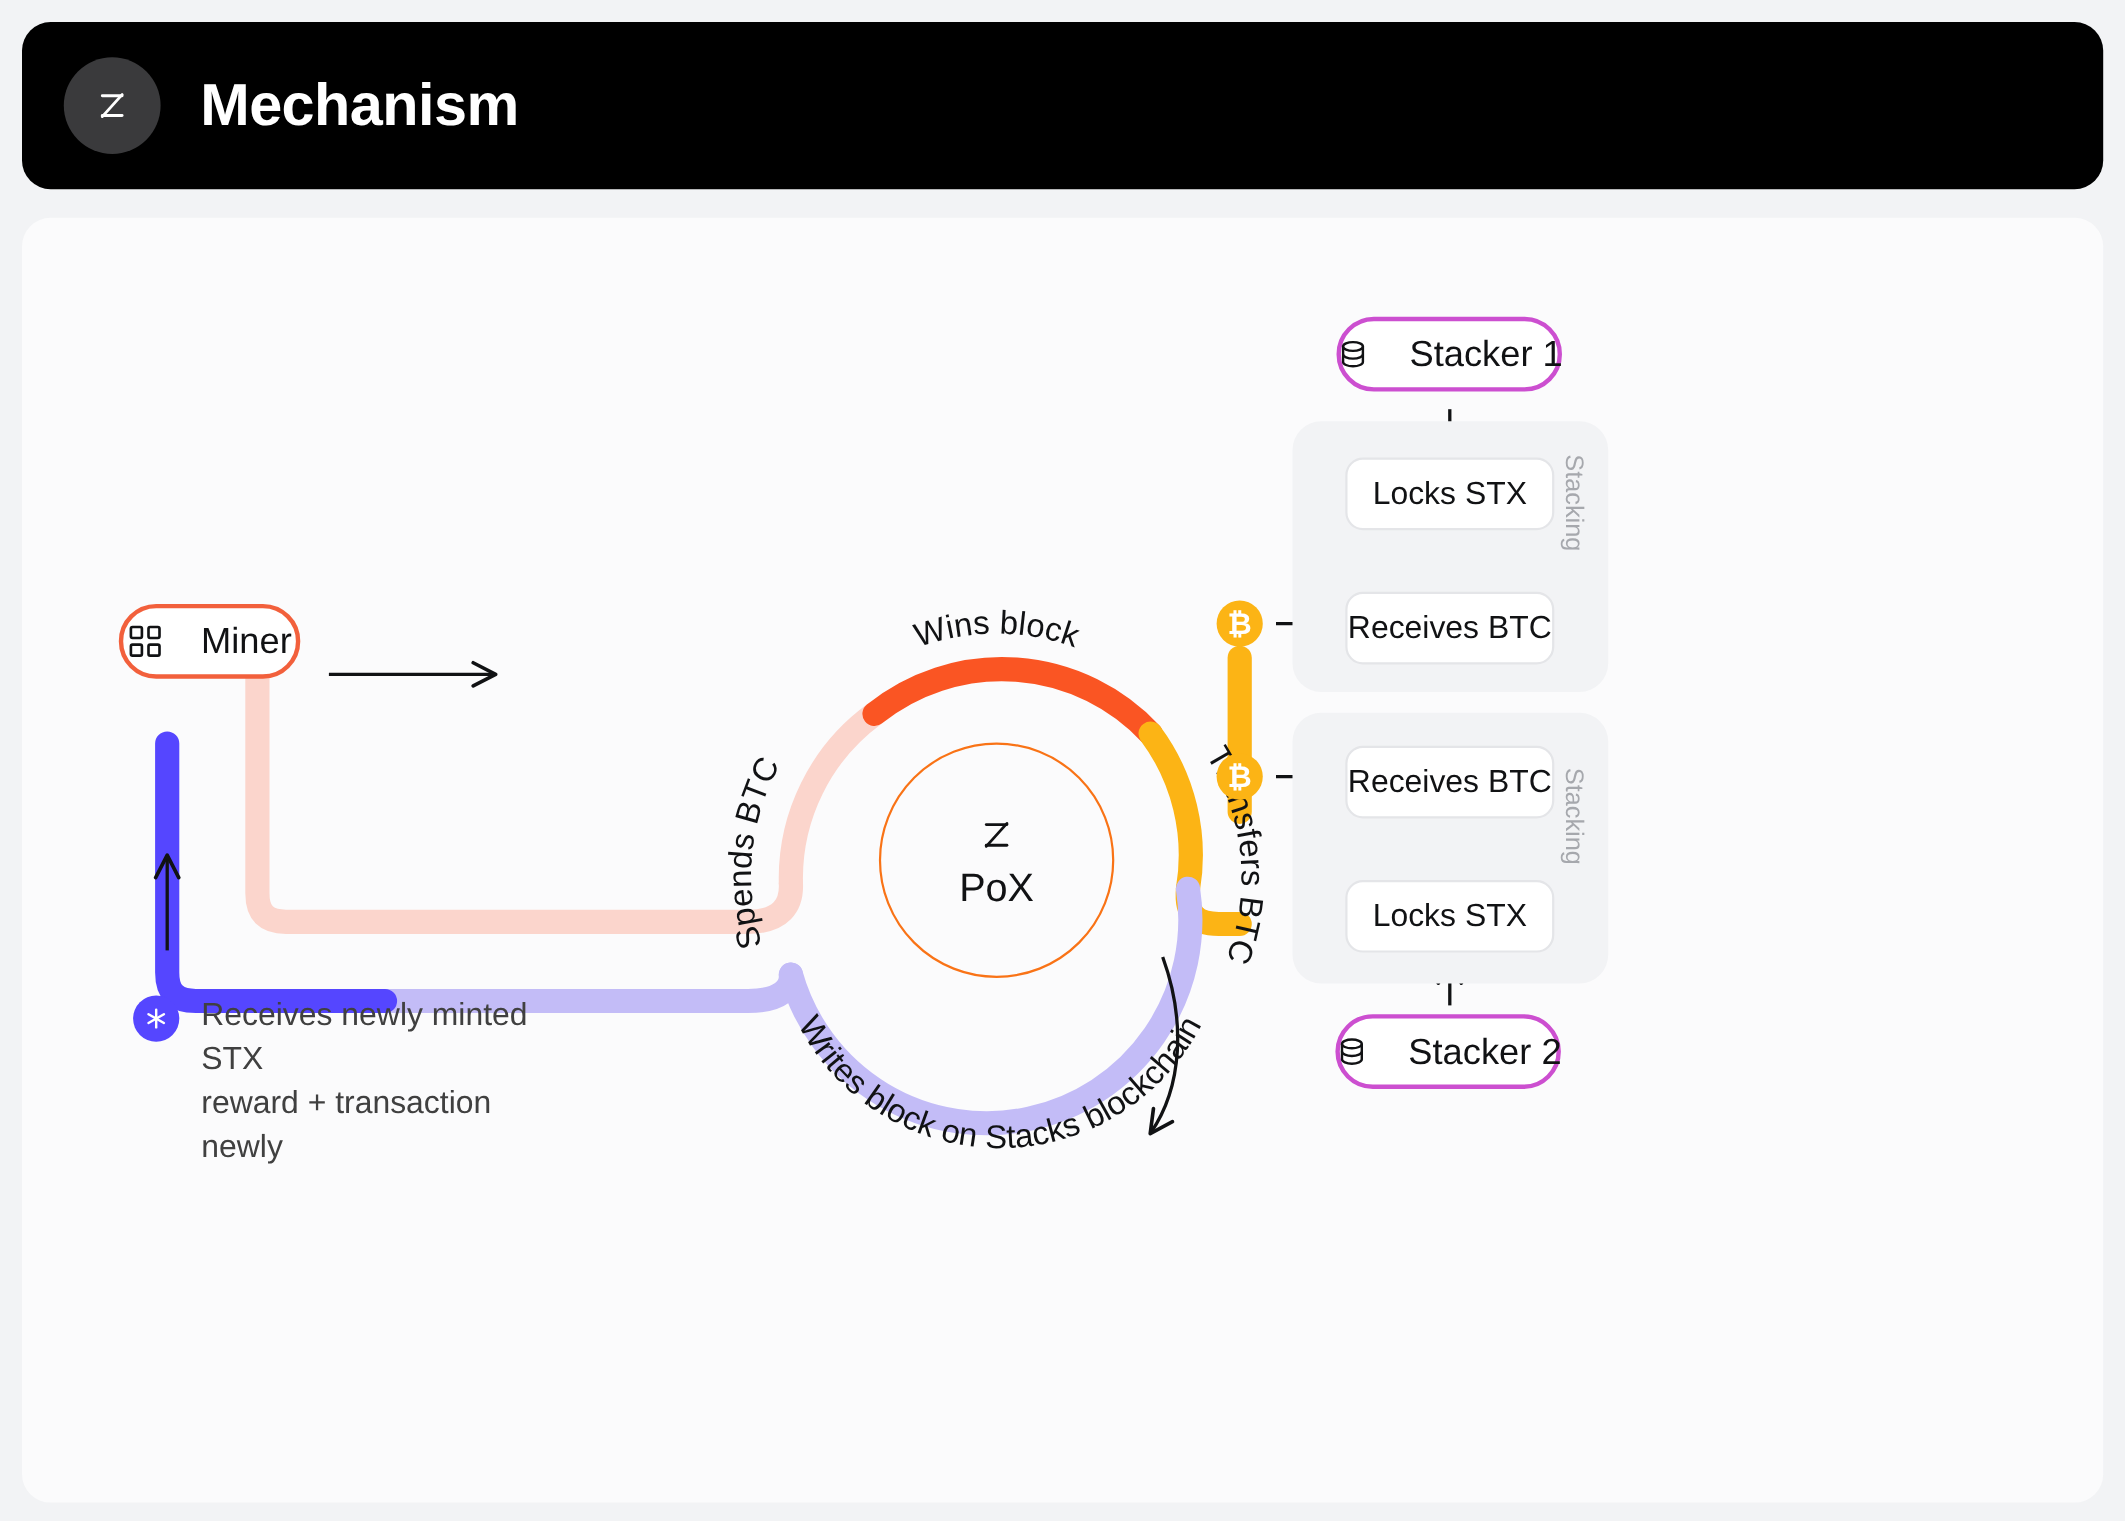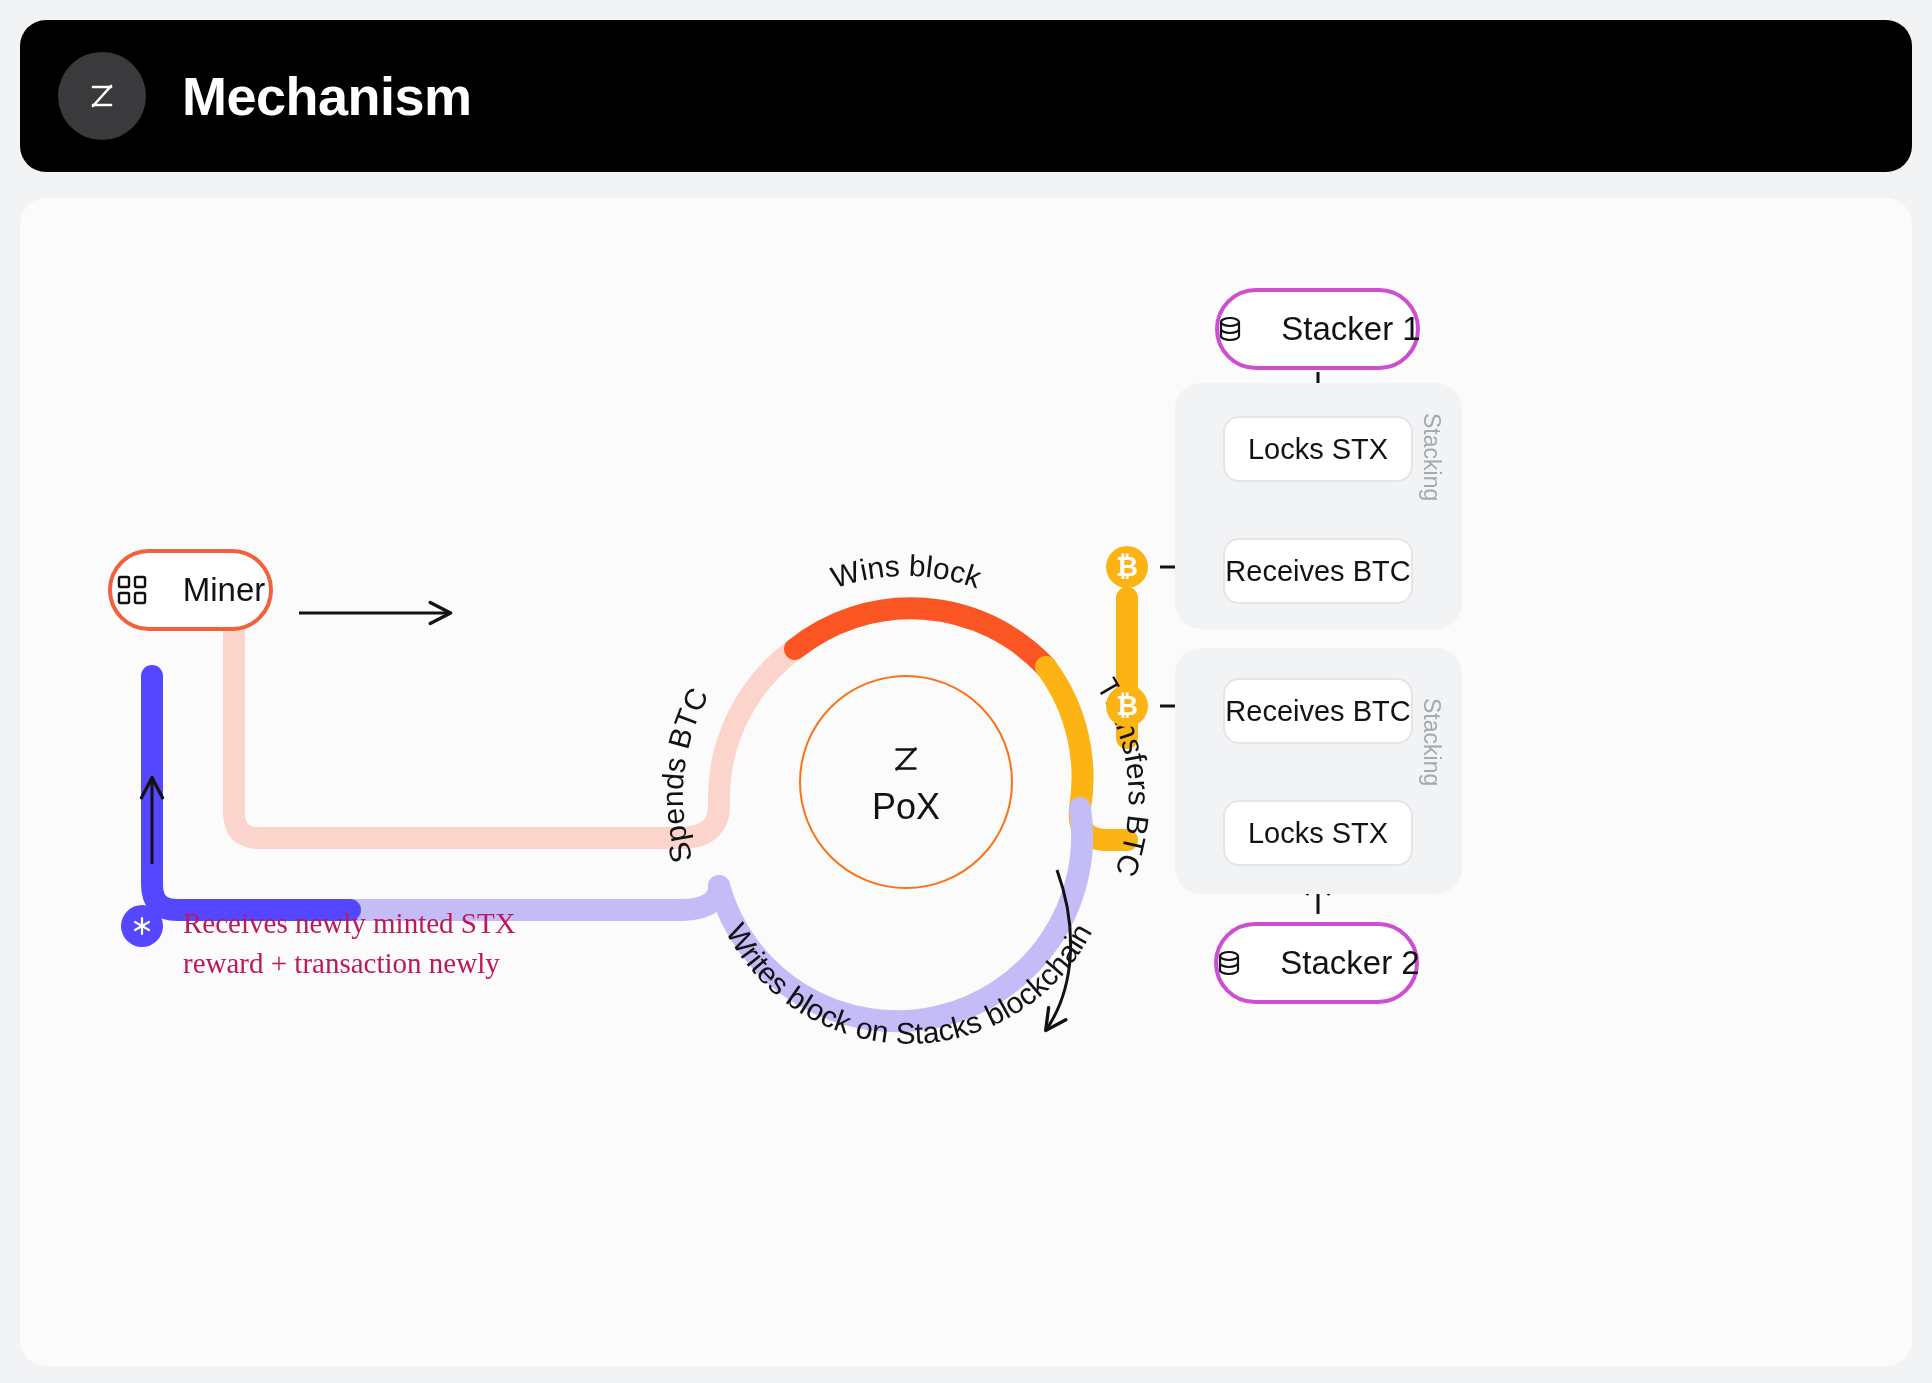--- a/index.html
+++ b/index.html
@@ -70,21 +70,21 @@
     box-sizing: border-box;
     display: flex;
     align-items: center;
     justify-content: center;
     background: #ffffff;
     white-space: nowrap;
   }
   .pill {
     border-radius: 999px;
     border: 4px solid #f2603c;
-    height: 82px;
+    height: 68px;
     gap: 35px;
   }
   .pill.stacker {
     border-color: #cc4fd0;
   }
   .pill .node-label {
     font-size: 33px;
     color: #111214;
   }
   .pill .node-icon {
@@ -177,22 +177,21 @@
     background: #5546ff;
     display: flex;
     align-items: center;
     justify-content: center;
     flex: none;
     margin-top: 2px;
   }
   .legend-text {
     font-size: 29px;
     line-height: 1.38;
-    color: #be185d;
-    font-family: Liberation Serif, serif;
+    color: #404040;
   }
   
   .pox-center {
     position: absolute;
     left: 779px;
     top: 477px;
     width: 214px;
     height: 214px;
     border-radius: 50%;
     border: 2px solid #f97316;

